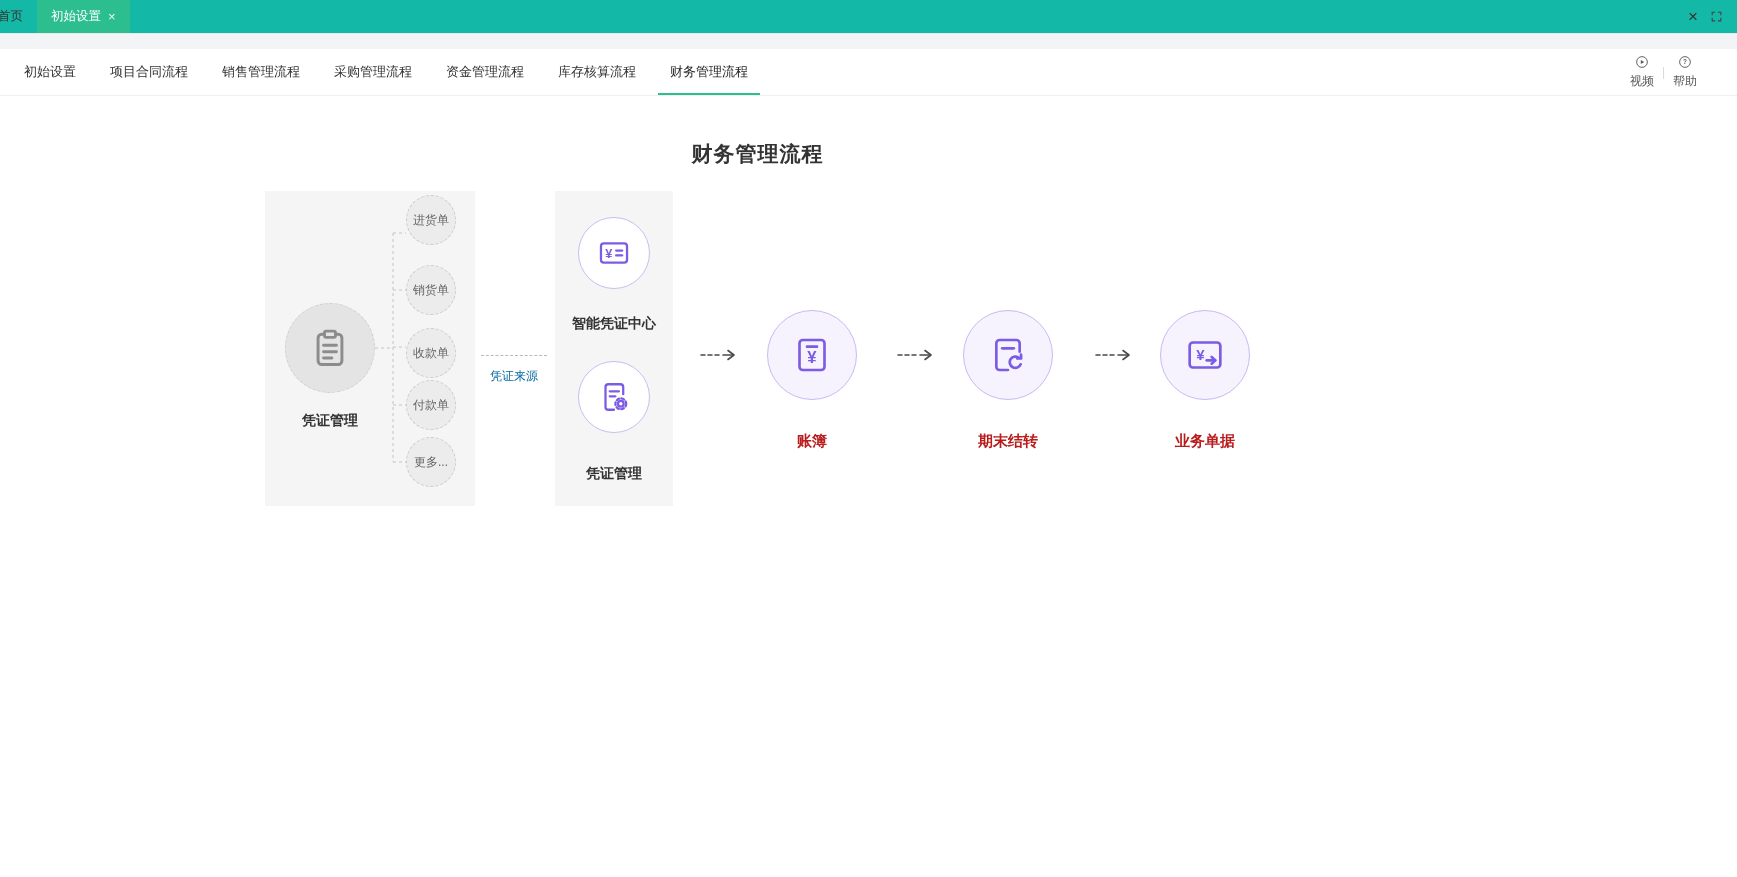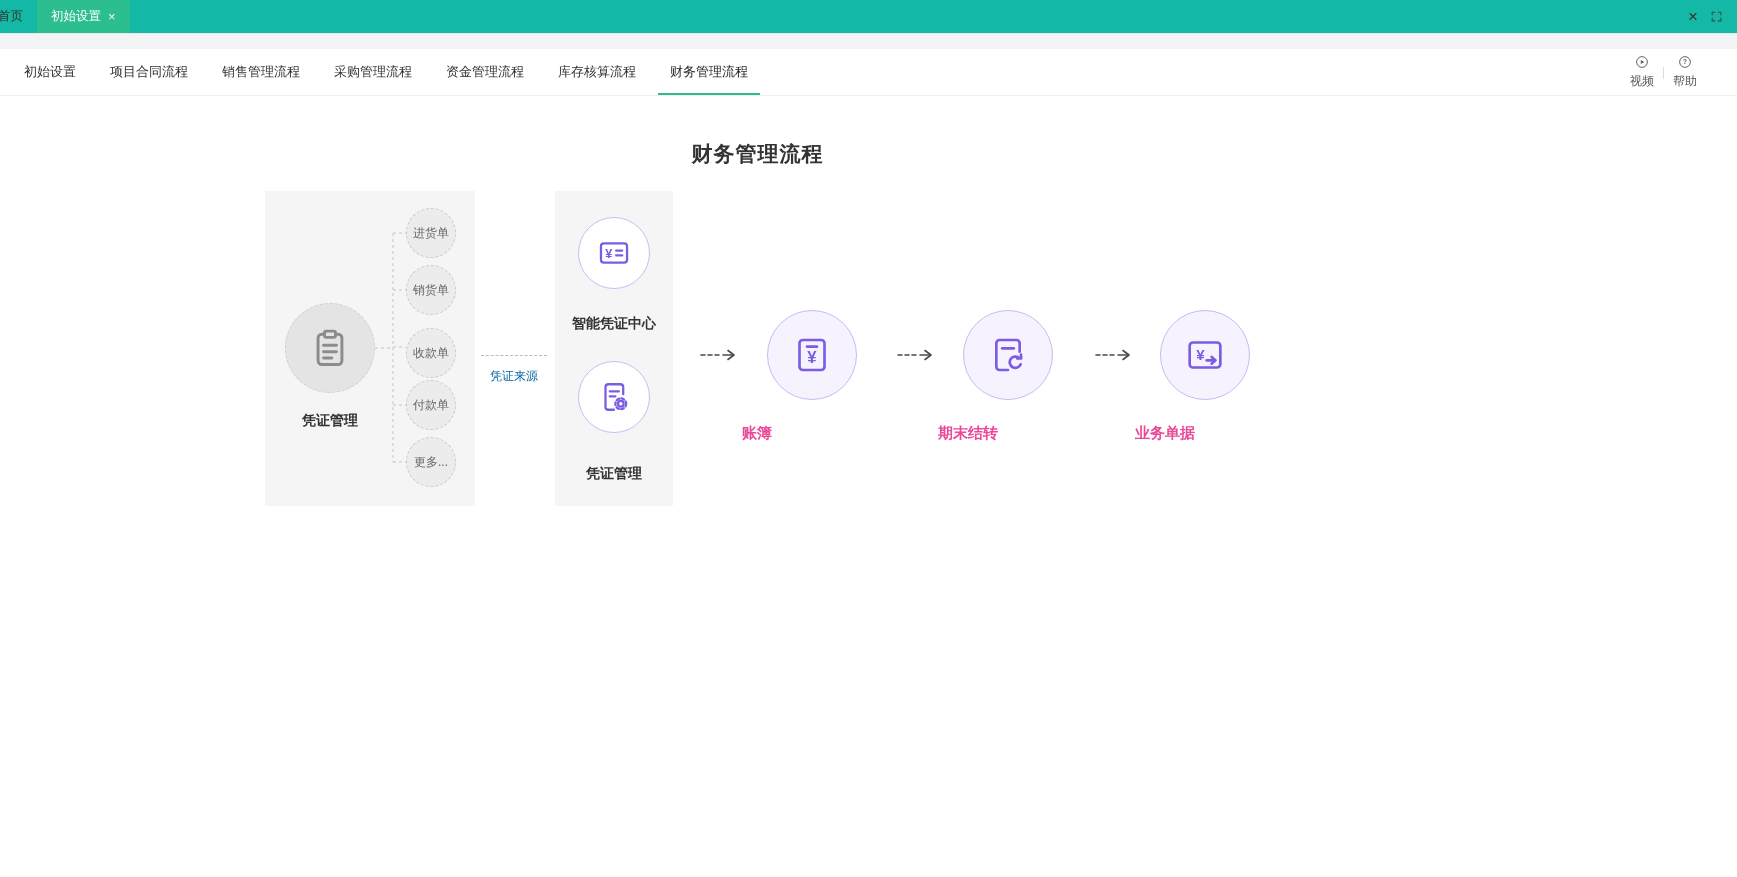--- a/index.html
+++ b/index.html
@@ -82,21 +82,21 @@
   .source-label {
     position: absolute; left: 0; top: 221px; width: 130px; text-align: center;
     font-size: 14px; font-weight: bold; color: #333;
   }
   .mini {
     position: absolute; left: 141px; width: 50px; height: 50px; border-radius: 50%;
     background: #ececec; border: 1px dashed #c9c9c9;
     display: flex; align-items: center; justify-content: center;
     font-size: 12px; color: #666;
   }
-  #mini-0 { top: 17px; }  #mini-1 { top: 74px; }  #mini-2 { top: 137px; }
+  #mini-0 { top: 4px; }  #mini-1 { top: 74px; }  #mini-2 { top: 137px; }
   #mini-3 { top: 189px; } #mini-4 { top: 246px; }
 
   .link-label {
     position: absolute; left: 481px; top: 259px; width: 66px;
     border-top: 1px dashed #b9b9b9;
     font-size: 12px; color: #0369a1; text-align: center; padding-top: 12px;
   }
 
   .pcircle {
     position: absolute; left: 23px; width: 72px; height: 72px; border-radius: 50%;
@@ -116,22 +116,22 @@
   #arrow-0 { left: 700px; } #arrow-1 { left: 897px; } #arrow-2 { left: 1095px; }
 
   .fcircle {
     position: absolute; top: 214px; width: 90px; height: 90px; border-radius: 50%;
     background: #f6f2fe; border: 1px solid #c9baf3; color: #7c5ce4;
     display: flex; align-items: center; justify-content: center;
   }
   .fcircle svg { width: 40px; height: 40px; stroke: currentColor; fill: none; stroke-width: 1.6; stroke-linecap: round; stroke-linejoin: round; }
   #fcircle-0 { left: 767px; } #fcircle-1 { left: 963px; } #fcircle-2 { left: 1160px; }
   .flabel {
-    position: absolute; top: 328px; width: 140px; text-align: left;
-    font-size: 15px; font-weight: bold; color: #ec4899;
+    position: absolute; top: 336px; width: 140px; text-align: center;
+    font-size: 15px; font-weight: bold; color: #b91c1c;
   }
   #flabel-0 { left: 742px; } #flabel-1 { left: 938px; } #flabel-2 { left: 1135px; }
 
   svg text { font-family: "Liberation Sans", "DejaVu Sans", sans-serif; }
 </style>
 </head>
 <body>
 
 <div class="topbar">
   <div class="wtab partial">

